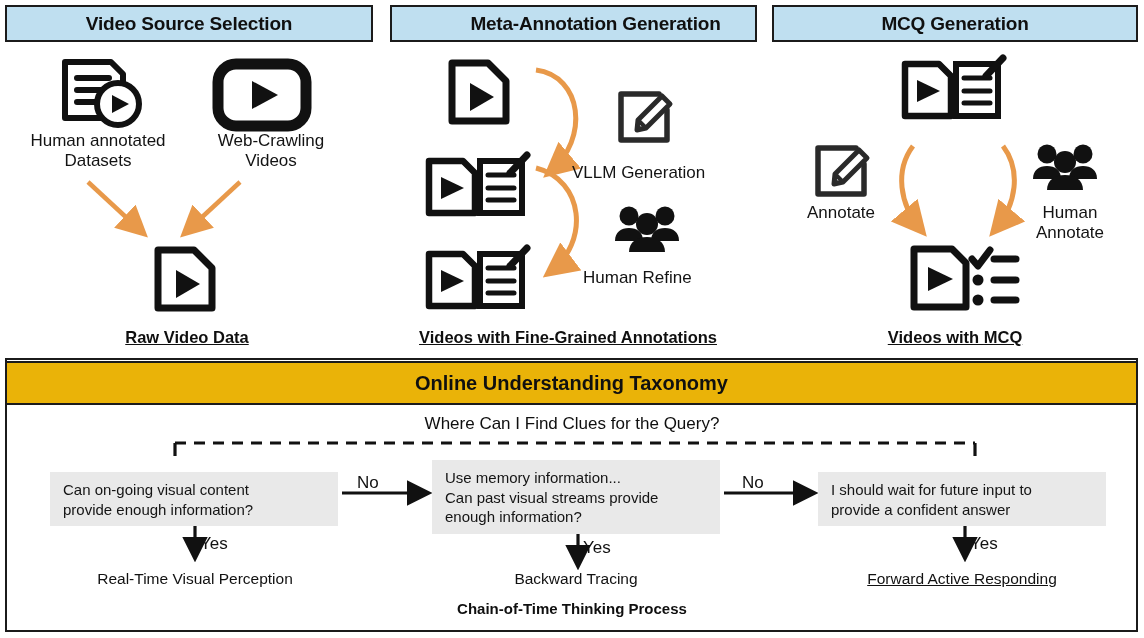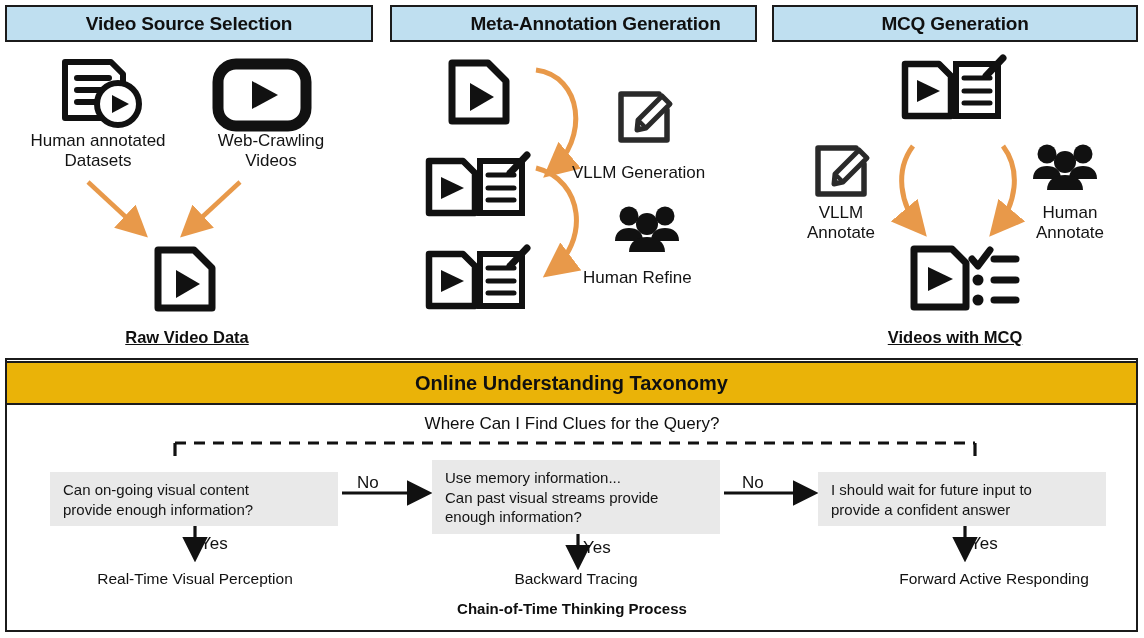--- a/index.html
+++ b/index.html
@@ -204,20 +204,21 @@
       <path d="M1 36 c0-9 6-13 14-13 s14 4 14 13 z" fill="#111"></path>
       <path d="M37 36 c0-9 6-13 14-13 s14 4 14 13 z" fill="#111"></path>
       <circle cx="33" cy="19" r="11" fill="#111"></circle>
       <path d="M15 47 c0-10 8-15 18-15 s18 5 18 15 z" fill="#111"></path>
     </svg>
   </div>
 
   <div class="lbl" style="left:572px;top:163px;width:180px;text-align:left;">VLLM Generation</div>
   <div class="lbl" style="left:583px;top:268px;width:180px;text-align:left;">Human Refine</div>
 
+  <div class="cap" style="left:378px;top:328px;width:380px;">Videos with Fine-Grained Annotations</div>
 
   <div class="ic" style="left:900px;top:58px;">
     <svg width="108" height="66" viewBox="0 0 108 66">
       <path d="M5 6 h34 l12 12 v40 h-46 z" fill="#fff" stroke="#111" stroke-width="6.5" stroke-linejoin="round"></path>
       <path d="M17 22 L40 33 L17 44 Z" fill="#111"></path>
       <path d="M56 6 h42 v52 h-42 z" fill="#fff" stroke="#111" stroke-width="6"></path>
       <g stroke="#111" stroke-width="5" stroke-linecap="round">
         <path d="M64 20 h26"></path>
           <path d="M64 33 h26"></path>
           <path d="M64 45 h26"></path>
@@ -239,21 +240,20 @@
       <circle cx="15" cy="11" r="9.5" fill="#111"></circle>
       <circle cx="51" cy="11" r="9.5" fill="#111"></circle>
       <path d="M1 36 c0-9 6-13 14-13 s14 4 14 13 z" fill="#111"></path>
       <path d="M37 36 c0-9 6-13 14-13 s14 4 14 13 z" fill="#111"></path>
       <circle cx="33" cy="19" r="11" fill="#111"></circle>
       <path d="M15 47 c0-10 8-15 18-15 s18 5 18 15 z" fill="#111"></path>
     </svg>
   </div>
 
   <div class="lbl" style="left:768px;top:203px;width:146px;">
-    <div>VLLM</div>
     <div>Annotate</div>
   </div>
   <div class="lbl" style="left:1000px;top:203px;width:140px;">
     <div>Human</div>
     <div>Annotate</div>
   </div>
 
   <svg class="ic" style="left:893px;top:140px;" width="130" height="110">
     <path d="M20 6 C 2 30, 6 64, 28 90" fill="none" stroke="#e8994a" stroke-width="5" marker-end="url(#oarrow2)"></path>
     <path d="M110 6 C 128 30, 124 64, 102 90" fill="none" stroke="#e8994a" stroke-width="5" marker-end="url(#oarrow2)"></path>
@@ -325,17 +325,17 @@
   <div class="outcome" style="left:432px;top:570px;width:288px;">Backward Tracing</div>
 
   <div class="gbox" style="left:818px;top:472px;width:288px;height:54px;">
     <div>I should wait for future input to</div>
     <div>provide a confident answer</div>
   </div>
   <svg class="ic" style="left:952px;top:524px;" width="26" height="42">
     <line x1="13" y1="2" x2="13" y2="32" stroke="#111" stroke-width="3.2" marker-end="url(#barrow)"></line>
   </svg>
   <div class="yeslabel" style="left:970px;top:534px;">Yes</div>
-  <div class="outcome" style="left:850px;top:570px;width:288px;">Forward Active Responding</div>
+  <div class="outcome" style="left:818px;top:570px;width:288px;text-decoration:underline;">Forward Active Responding</div>
 
   <div class="foot" style="top:600px;">Chain-of-Time Thinking Process</div>
 
 </div>
 
 </body></html>

